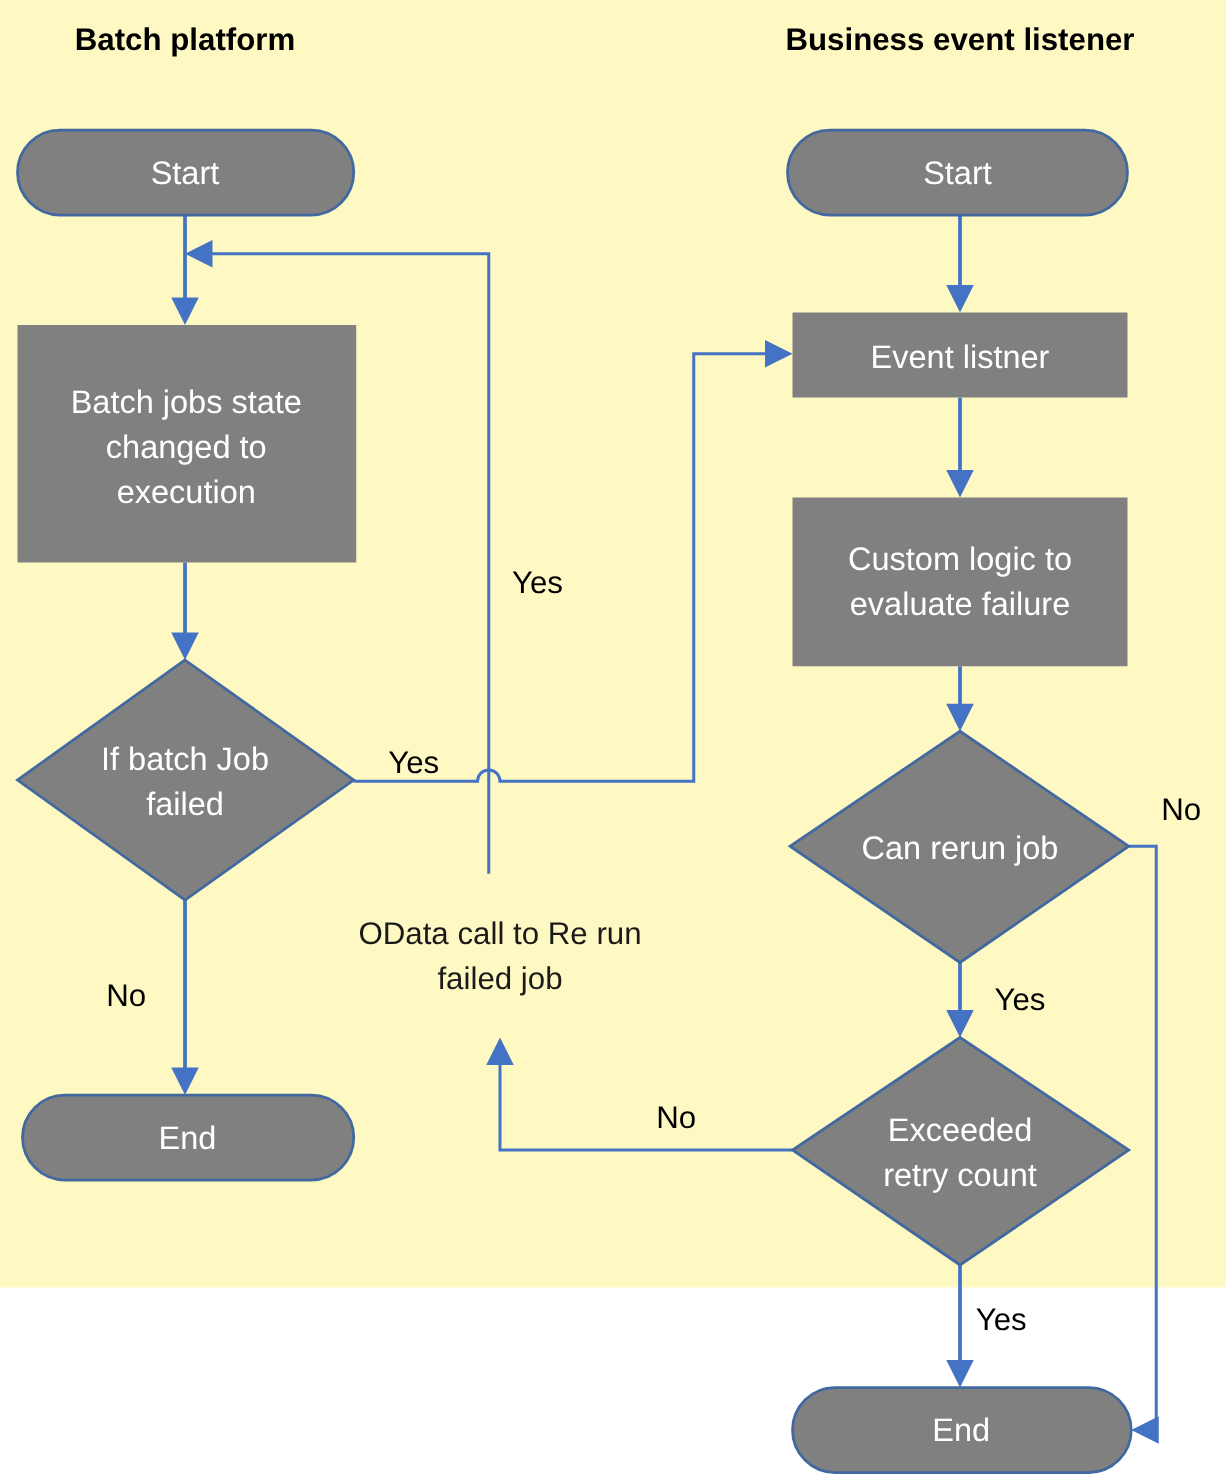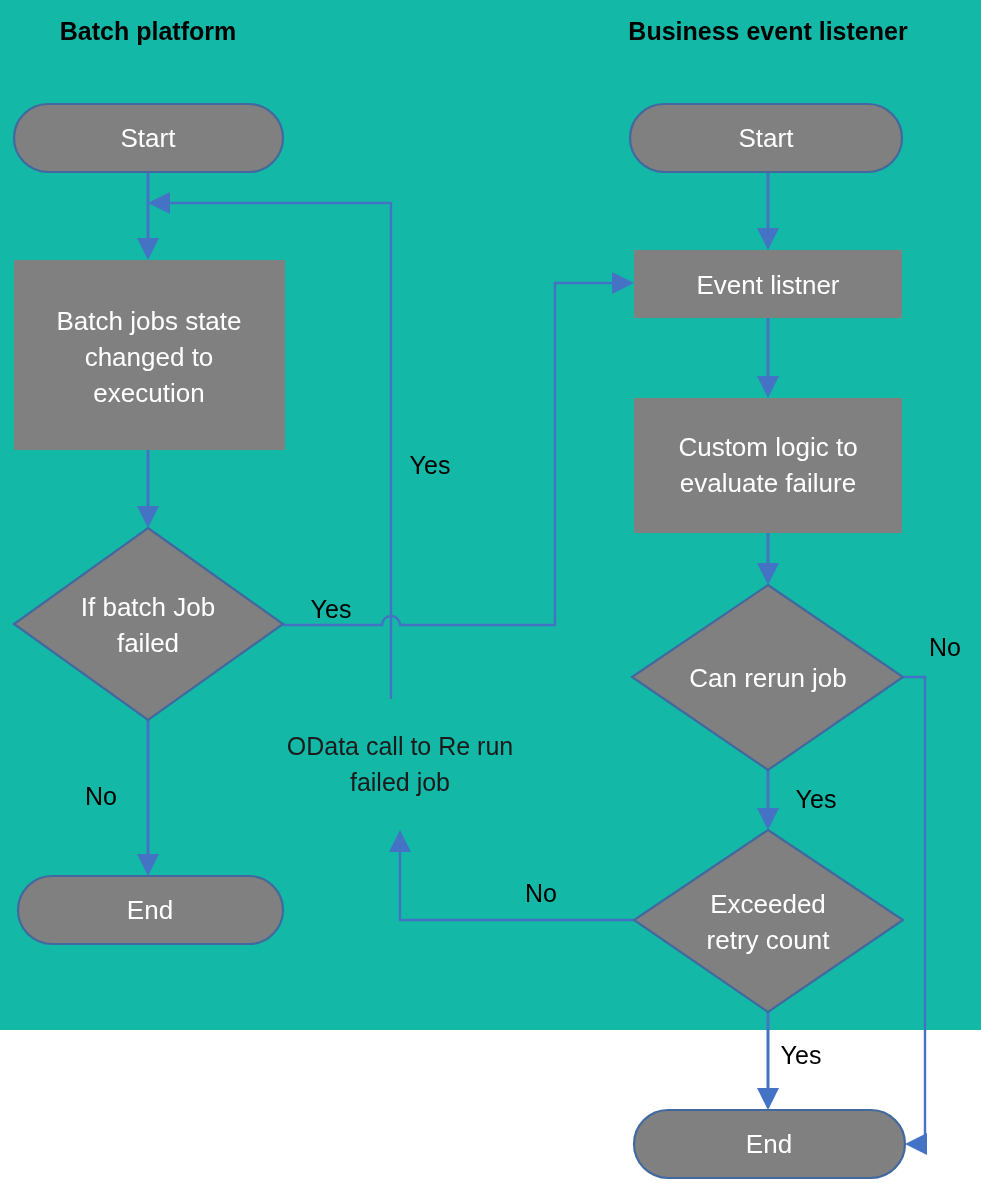--- a/index.html
+++ b/index.html
@@ -11,21 +11,21 @@
   body {
     font-family: "Liberation Sans", sans-serif;
     width: 981px;
     height: 1183px;
     overflow: hidden;
   }
   #diagram-root {
     position: relative;
     width: 981px;
     height: 1030px;
-    background: #14b8a6;
+    background: #fef9c3;
   }
   svg.flow {
     display: block;
     width: 981px;
     height: 1183px;
   }
   text {
     font-family: "Liberation Sans", sans-serif;
   }
   .swim-title {

